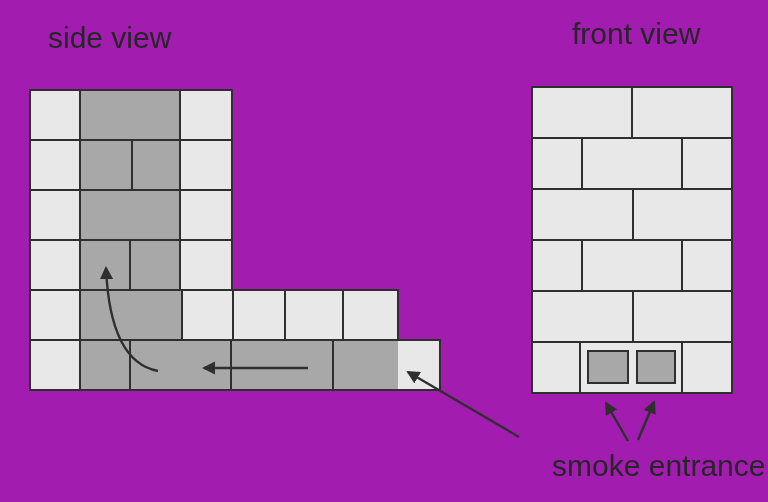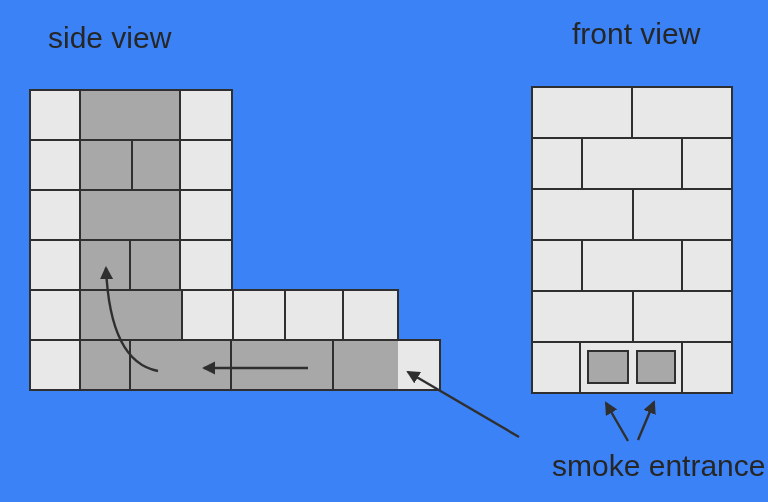--- a/index.html
+++ b/index.html
@@ -5,21 +5,21 @@
   html, body {
     margin: 0;
     padding: 0;
     background: #ffffff;
     font-family: "Liberation Sans", sans-serif;
   }
   .canvas {
     position: relative;
     width: 768px;
     height: 502px;
-    background: #3b82f6;
+    background: #a21caf;
     overflow: hidden;
   }
   .canvas svg {
     position: absolute;
     left: 0;
     top: 0;
   }
   text.diagram-label {
     fill: #262626;
     font-family: "Liberation Sans", sans-serif;

